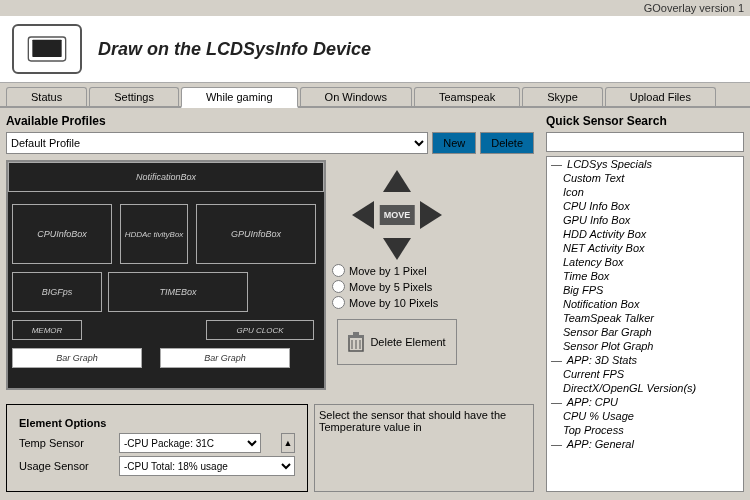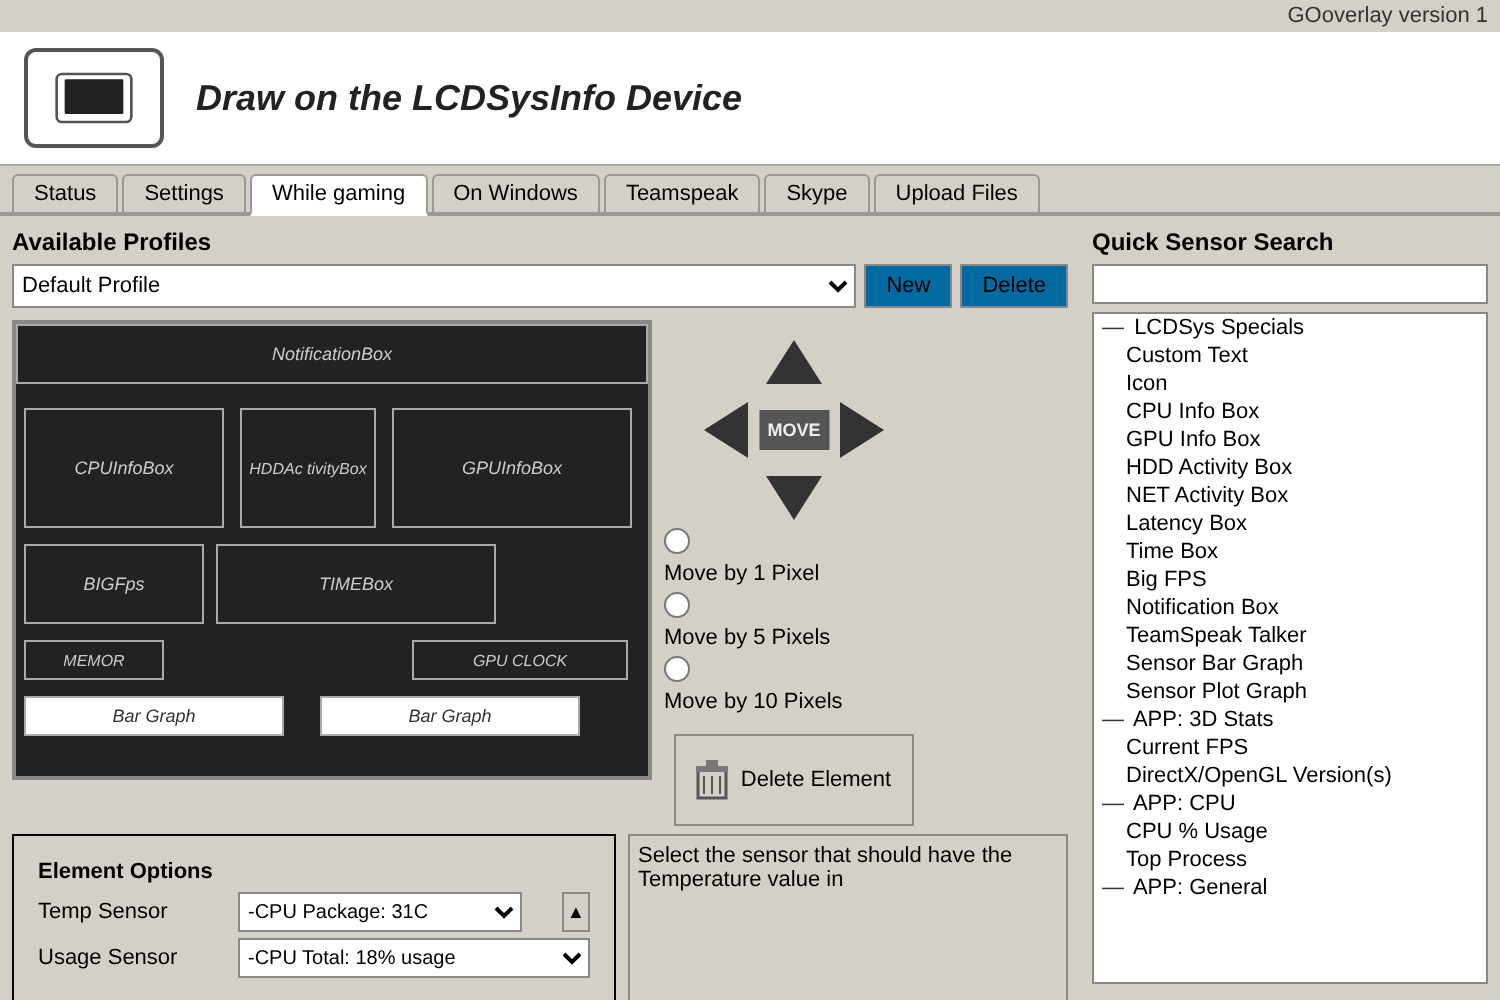--- a/index.html
+++ b/index.html
@@ -45,21 +45,21 @@
       color: #222;
     }
     .tabs {
       display: flex;
       background: #d4d0c8;
       padding: 4px 6px 0;
       border-bottom: 2px solid #999;
       gap: 0;
     }
     .tab {
-      padding: 3px 10px;
+      padding: 3px 24px;
       border: 1px solid #999;
       border-bottom: none;
       background: #d4d0c8;
       cursor: pointer;
       font-size: 11px;
       margin-right: 2px;
       border-radius: 3px 3px 0 0;
     }
     .tab.active {
       background: #fff;
@@ -204,21 +204,21 @@
     .diamond-center {
       left: 50%; top: 50%; transform: translate(-50%, -50%);
       background: #555;
       color: #eee;
       font-size: 9px;
       font-weight: bold;
       padding: 5px 4px;
       text-align: center;
     }
     .radio-group { display: flex; flex-direction: column; gap: 3px; width: 130px; }
-    .radio-item { display: flex; align-items: flex-start; gap: 4px; font-size: 11px; flex-direction: column; }
+    .radio-item { display: flex; align-items: flex-end; gap: 4px; font-size: 11px; }
     .delete-btn {
       display: flex;
       align-items: center;
       gap: 6px;
       padding: 12px 10px;
       background: #d4d0c8;
       border: 1px solid #888;
       cursor: pointer;
       font-size: 11px;
       margin-top: 6px;
@@ -276,20 +276,21 @@
       flex: 1;
       overflow-y: auto;
       background: #fff;
       border: 1px solid #888;
       font-size: 11px;
     }
     .tree-item {
       padding: 1px 4px;
       cursor: pointer;
       white-space: nowrap;
+      font-style: italic;
     }
     .tree-section { font-weight: normal; }
     .tree-child { padding-left: 16px; }
     .search-box {
       width: 100%;
       height: 20px;
       margin-bottom: 4px;
       border: 1px solid #888;
       font-size: 11px;
       padding: 0 4px;

